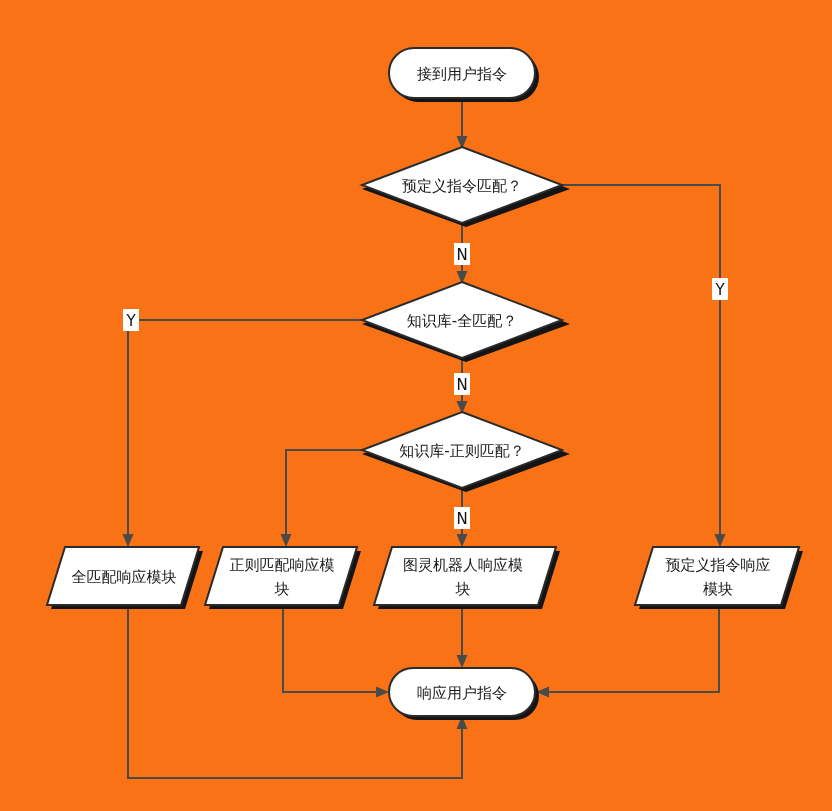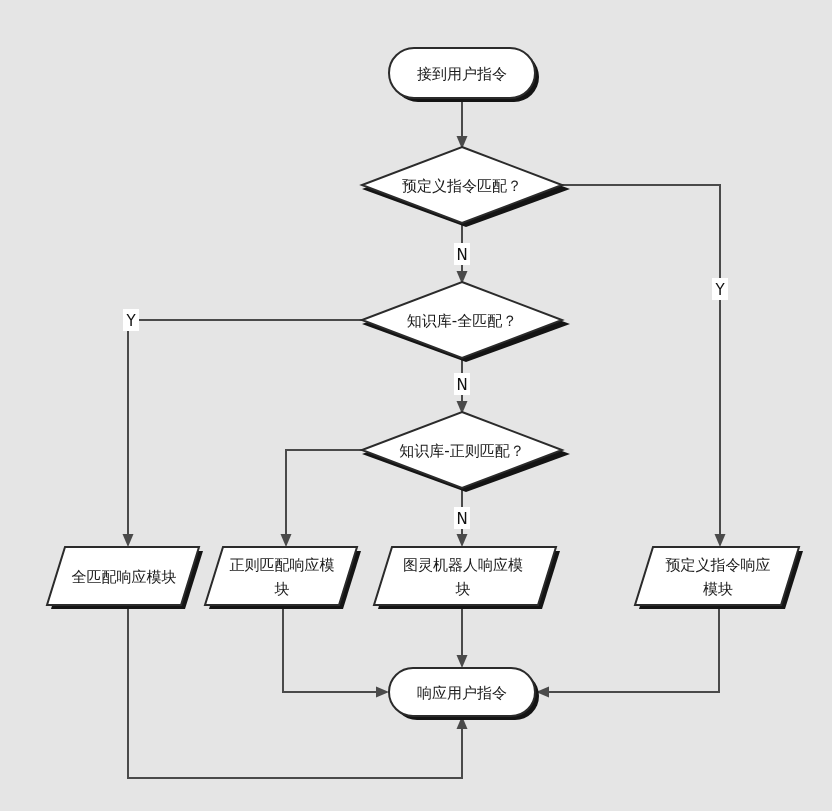--- a/index.html
+++ b/index.html
@@ -10,21 +10,21 @@
   body {
     width: 832px;
     height: 811px;
     overflow: hidden;
     font-family: "DejaVu Sans", "Liberation Sans", sans-serif;
   }
   #flow-root {
     position: relative;
     width: 832px;
     height: 811px;
-    background: #e5e5e5;
+    background: #f97316;
   }
   svg#flow-svg {
     display: block;
     width: 832px;
     height: 811px;
   }
   .node-shape {
     fill: #ffffff;
     stroke: #2b2b2b;
     stroke-width: 2;

